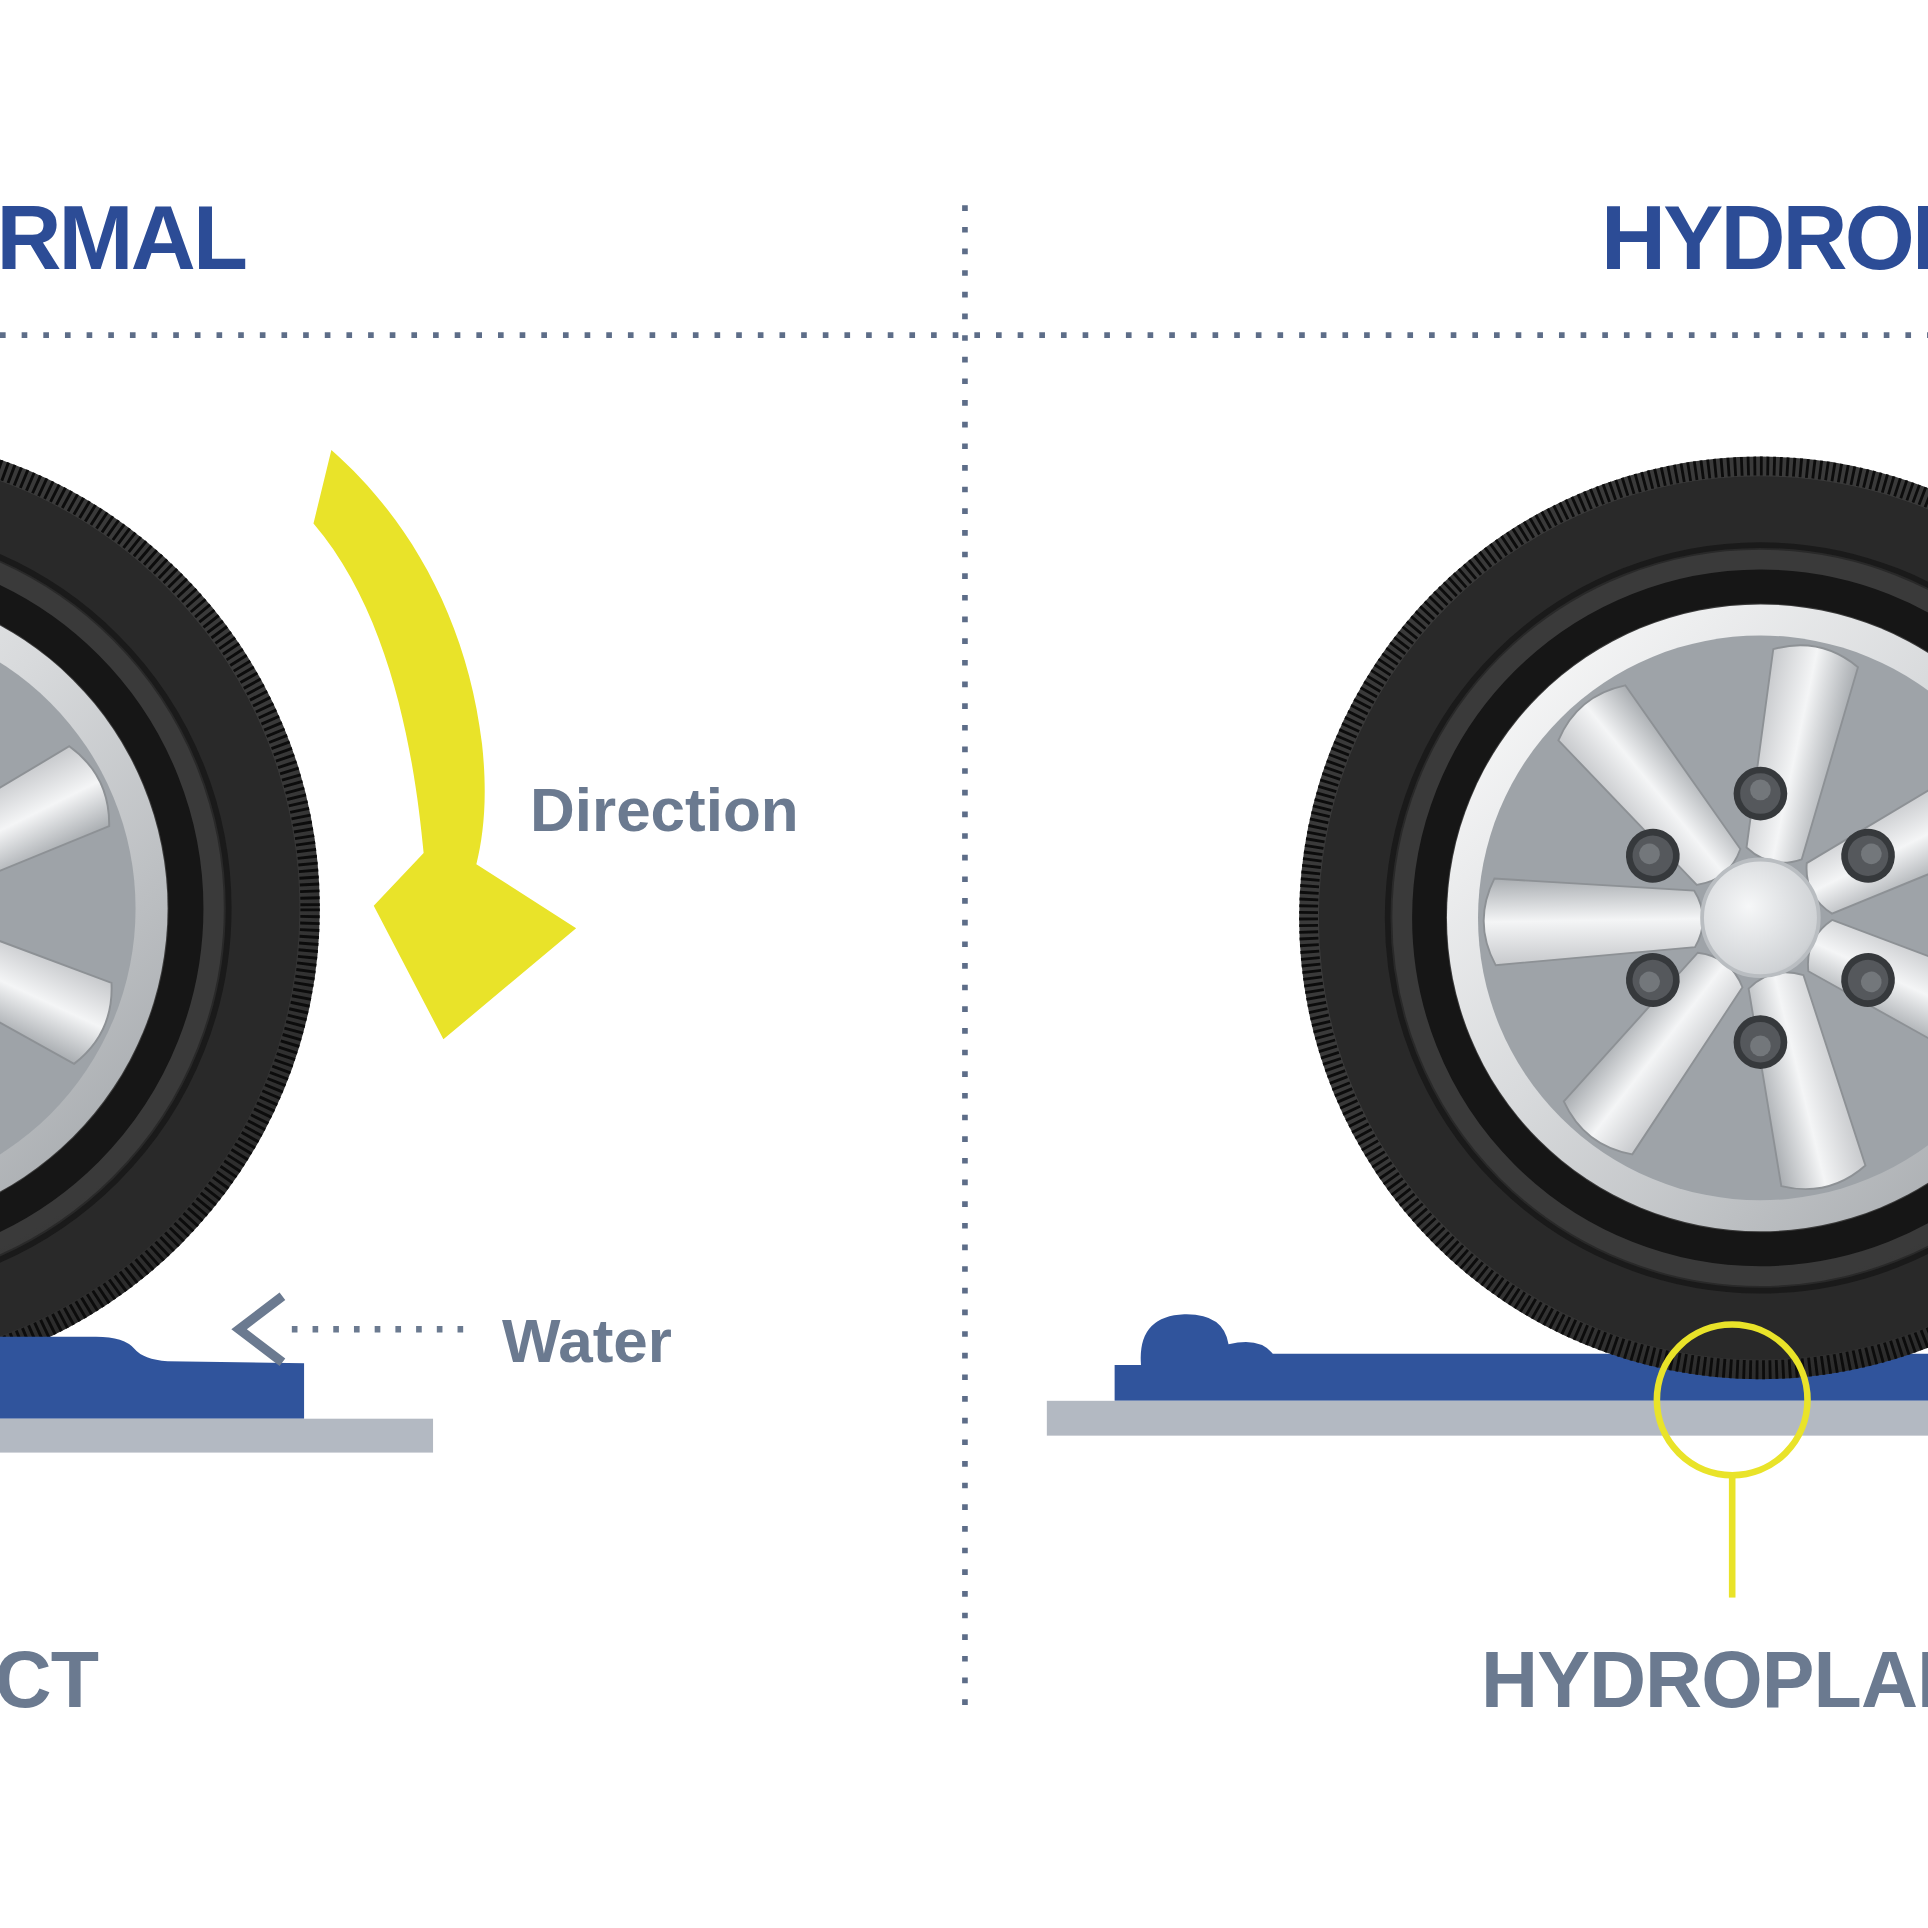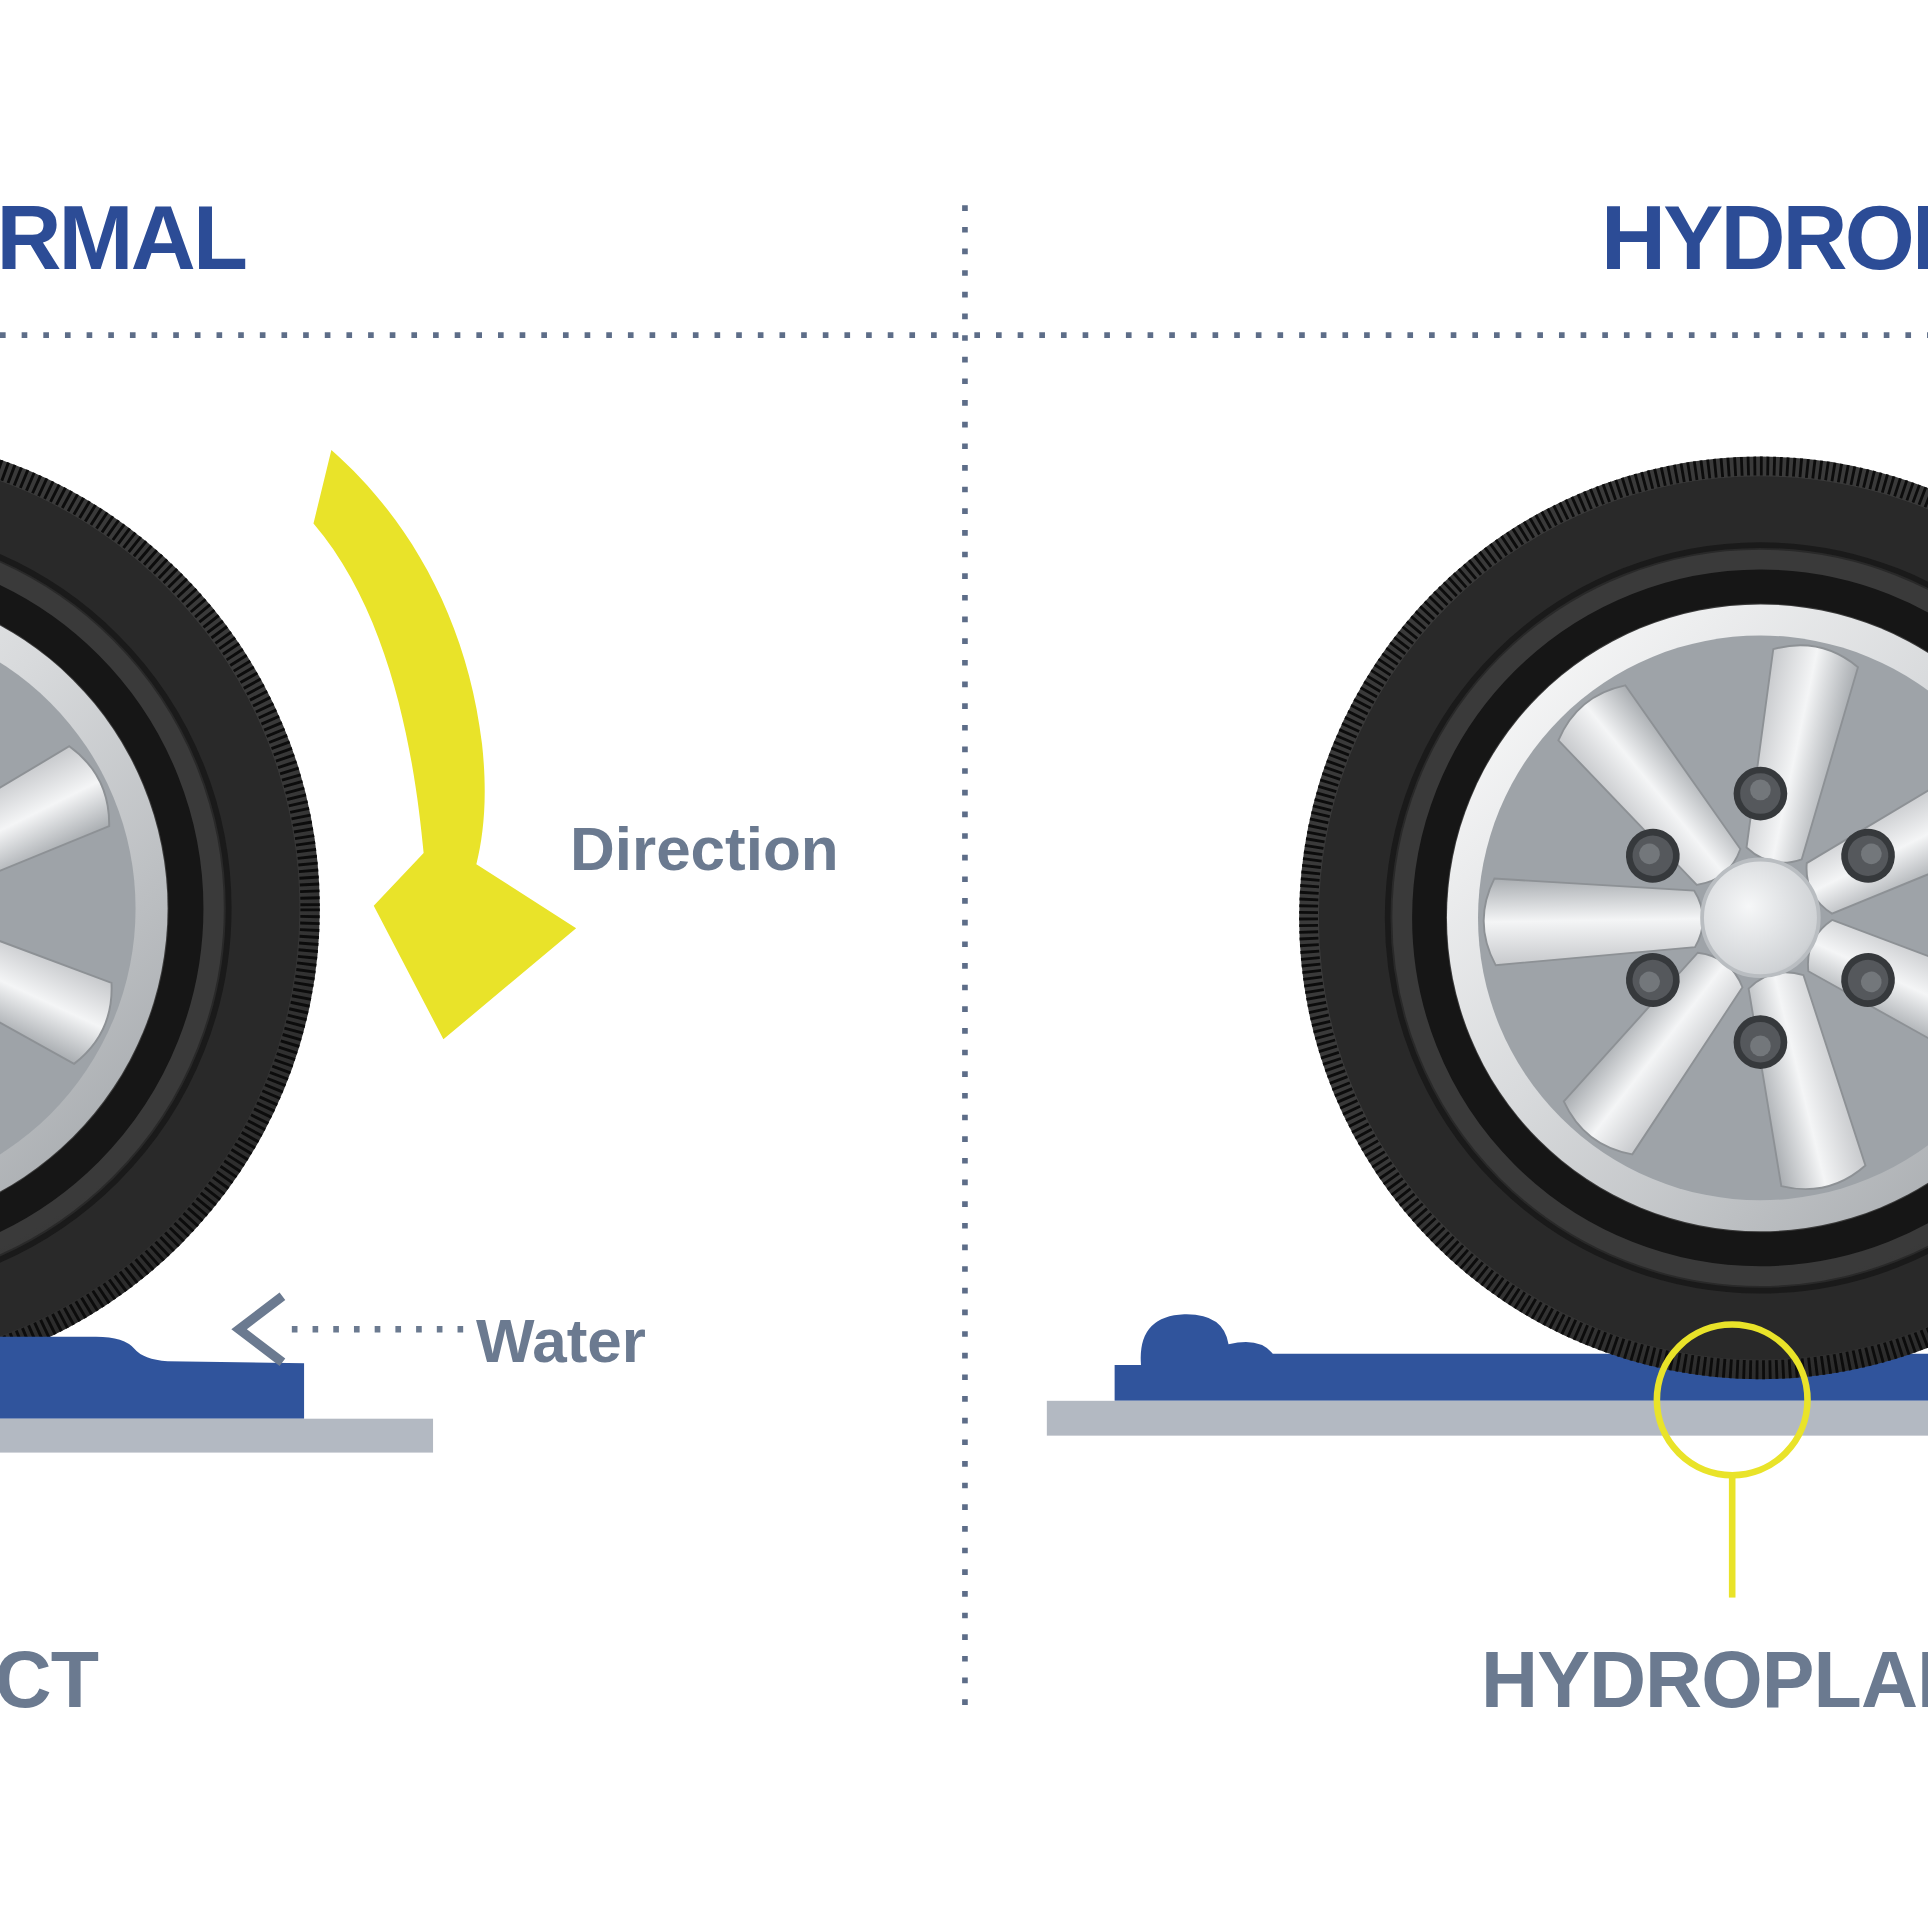--- a/index.html
+++ b/index.html
@@ -137,23 +137,23 @@
     <line x1="310" y1="1412" x2="502" y2="1412" stroke="var(--label-gray,#6b7a90)" stroke-width="7" stroke-dasharray="6 16"></line>
 
     <circle cx="1840" cy="1487" r="80" fill="none" stroke="var(--accent-yellow,#e9e329)" stroke-width="7"></circle>
     <line x1="1840" y1="1567" x2="1840" y2="1697" stroke="var(--accent-yellow,#e9e329)" stroke-width="7"></line>
   </svg>
 
   <div class="abs panel-title" style="left:-133px;top:193px;">NORMAL</div>
 
   <div class="abs panel-title" style="left:1601px;top:193px;">HYDROPLANING</div>
 
-  <div class="abs side-label" style="left:530px;top:804px;margin-left:40px;">
+  <div class="abs side-label" style="left:530px;top:765px;">
     <div>Direction</div>
   </div>
 
-  <div class="abs side-label" style="left:476px;top:1296px;">Water</div>
+  <div class="abs side-label" style="left:502px;top:1296px;">Water</div>
 
   <div class="abs bottom-label" style="left:-276px;top:1640px;">CONTACT</div>
 
   <div class="abs bottom-label" style="left:1481px;top:1640px;">HYDROPLANING</div>
 </div>
 
 
 </body></html>

